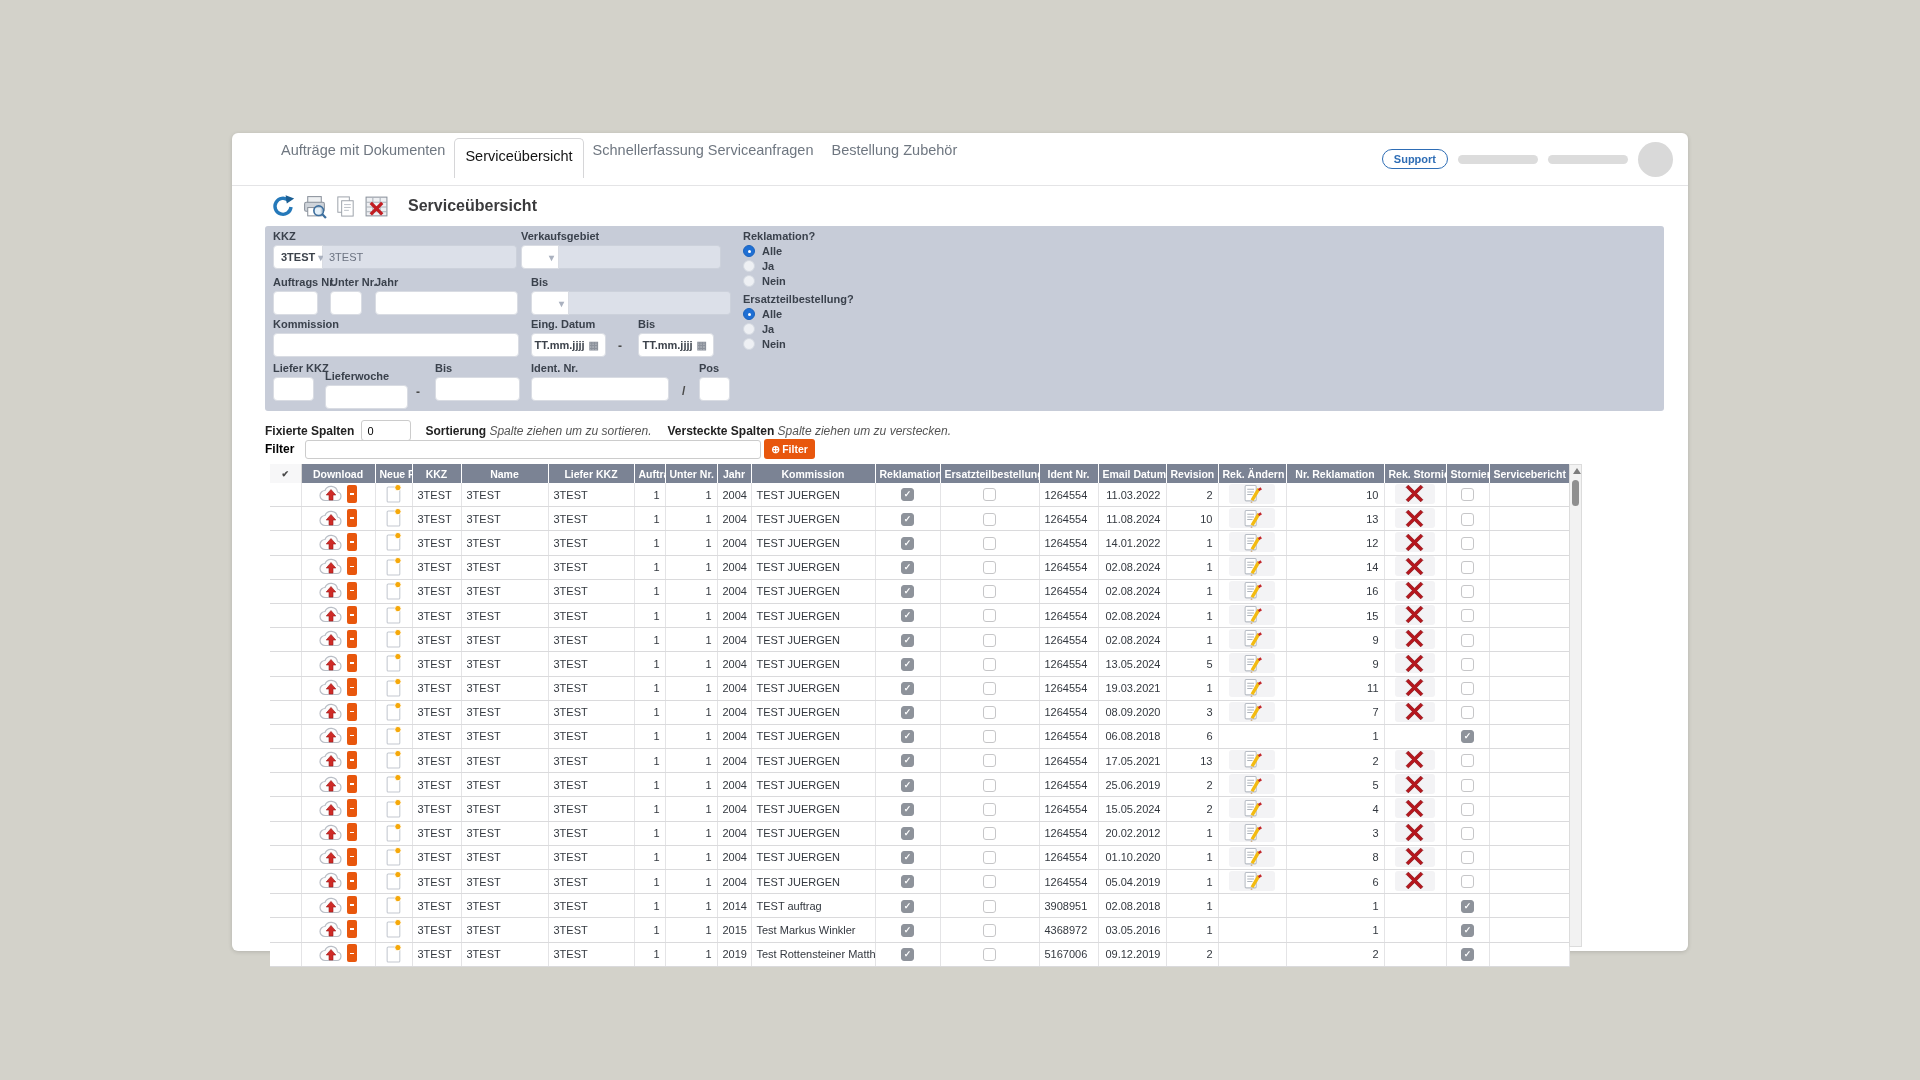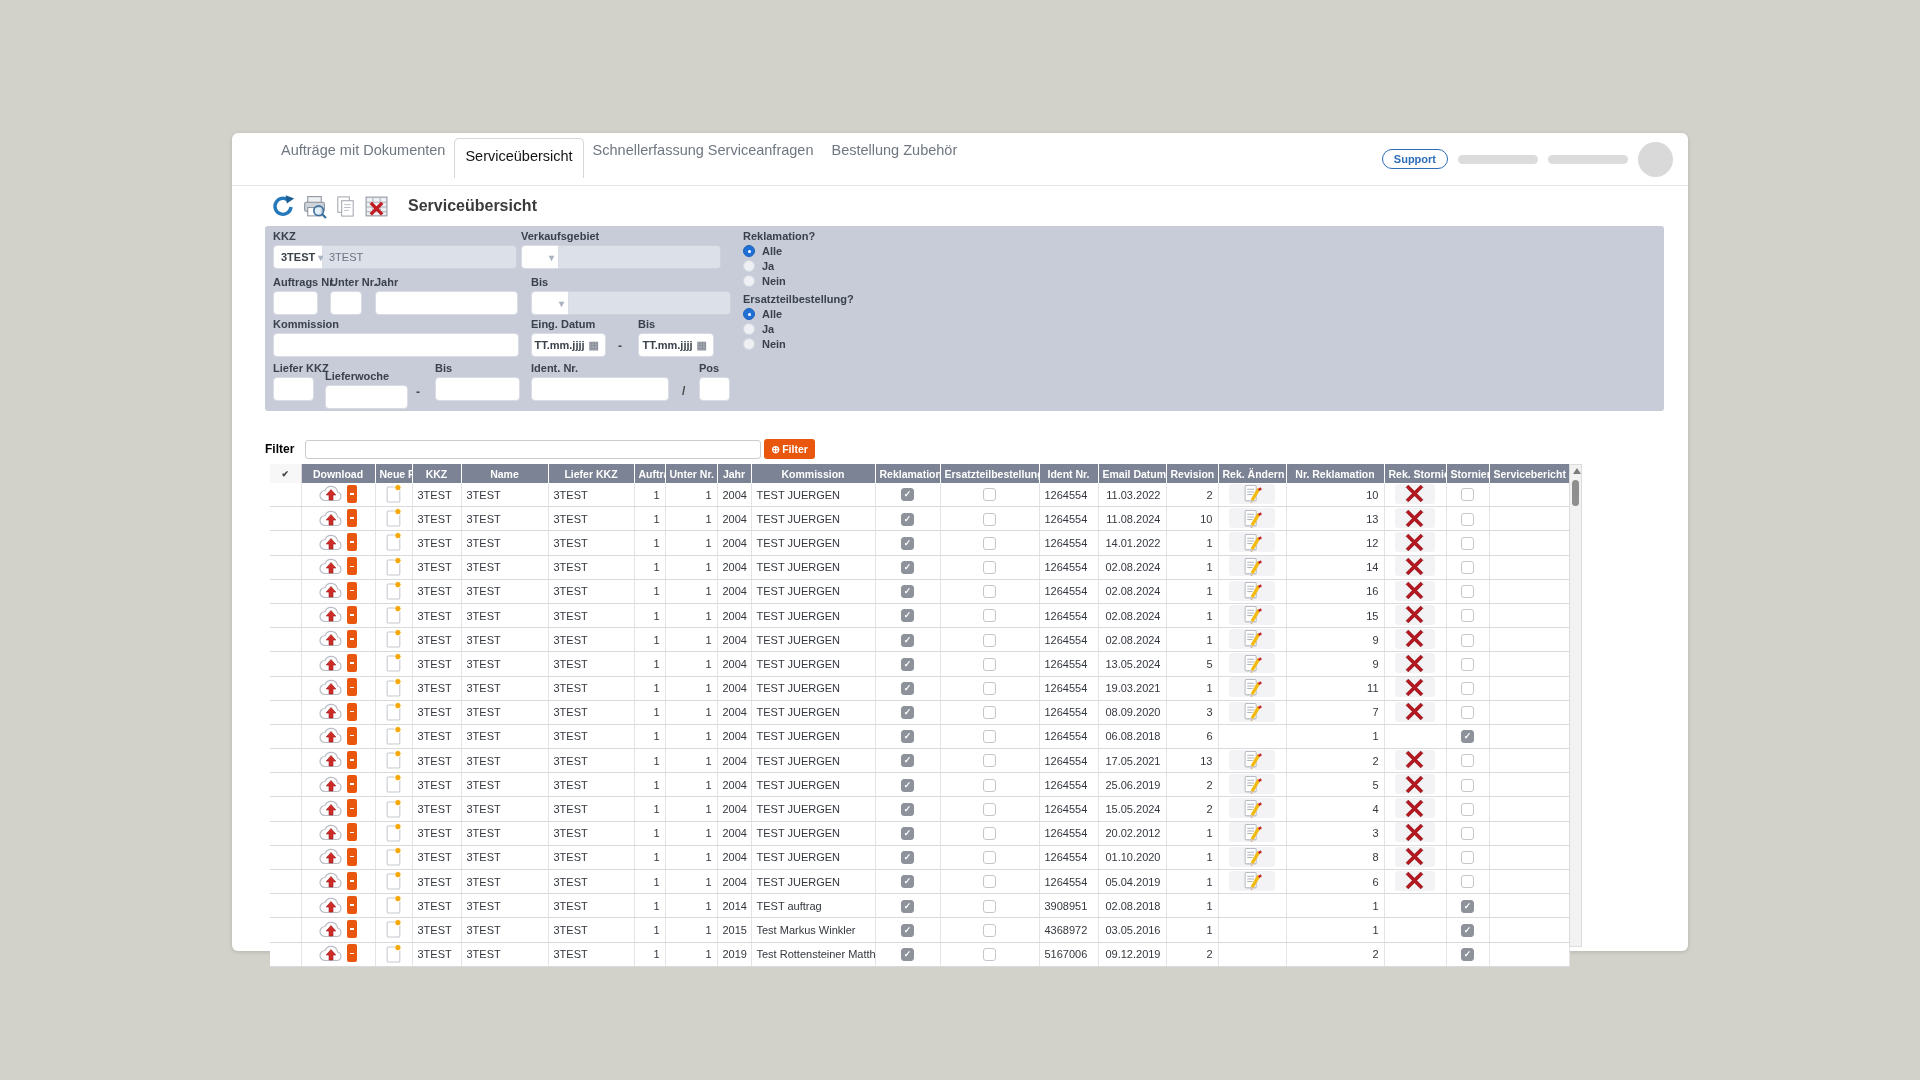--- a/index.html
+++ b/index.html
@@ -248,20 +248,29 @@
           <span class="rb"></span>
           <span class="rlabel">Ja</span>
         </div>
       <div class="radio-row">
           <span class="rb"></span>
           <span class="rlabel">Nein</span>
         </div>
     </div>
   </div>
 
+  <div class="gctl">
+    <b>Fixierte Spalten</b>
+    <input class="fix-inp" value="0" style="">
+    <b>Sortierung</b>&nbsp;
+    <span class="hint">Spalte ziehen um zu sortieren.</span>
+    <span style="width:16px"></span>
+    <b>Versteckte Spalten</b>&nbsp;
+    <span class="hint">Spalte ziehen um zu verstecken.</span>
+  </div>
   <div class="frow2">
     <b style="font-size:12px">Filter</b>
     <input class="filter-inp" value="" style="">
     <button class="filter-btn">
         <span>⊕</span>
         <span>Filter</span>
       </button>
   </div>
 
   <div class="tbl-wrap">

